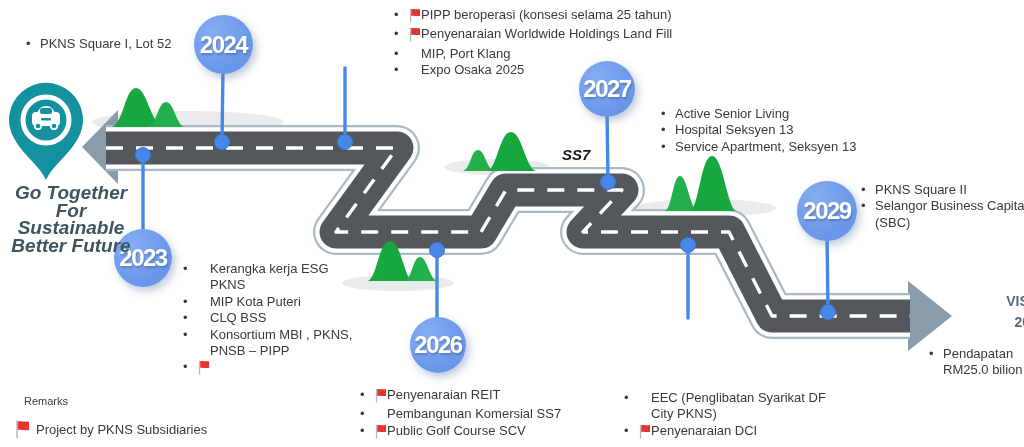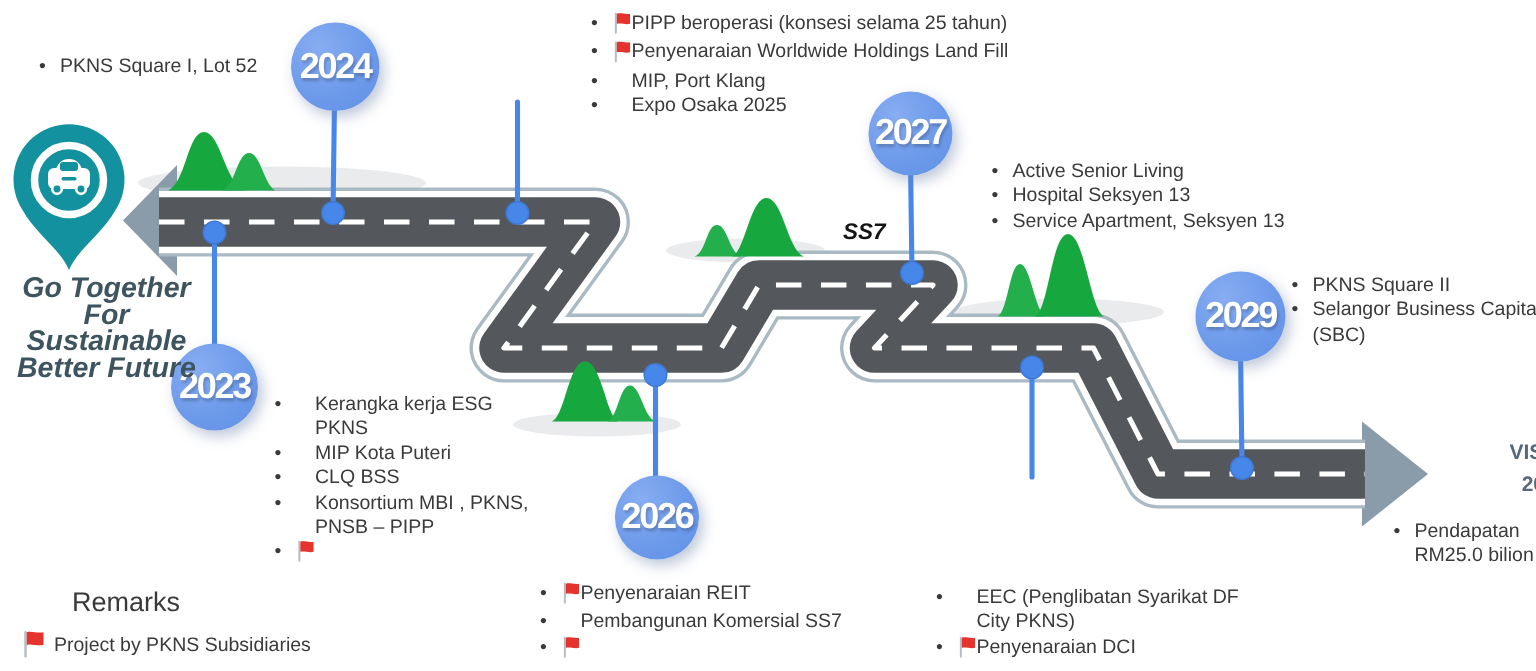--- a/index.html
+++ b/index.html
@@ -26,21 +26,21 @@
   ul.legend .flag{flex:0 0 22px;top:0;}
   ul.legend .flag svg{width:16px;height:19px;}
   ul.legend li{line-height:19px;}
 
   .plain-label{position:absolute;z-index:4;}
   #ss7-label{left:562px;top:146px;font-size:15px;font-weight:bold;font-style:italic;color:#141414;}
   #vision-block{left:990px;top:291px;width:80px;text-align:center;color:#56697A;
                 font-weight:bold;font-size:14px;line-height:21px;}
   #slogan{left:0;top:184px;width:142px;text-align:center;font-weight:bold;font-style:italic;
           font-size:19px;line-height:17.5px;color:#3E545F;}
-  #remarks-title{left:48px;top:393px;font-size:18px;line-height:16px;}
+  #remarks-title{left:24px;top:393px;font-size:11px;line-height:16px;}
 </style>
 </head>
 <body>
 
 <div id="stage">
 
   <svg id="road-svg" width="1024" height="447" viewBox="0 0 1024 447">
 
     <g fill="#EAEBED">
       <ellipse cx="188" cy="122" rx="96" ry="11"></ellipse>
@@ -215,20 +215,21 @@
         <span class="bullet">•</span>
         <span class="flag-spacer"></span>
         <span class="txt">Pembangunan Komersial SS7</span>
       </li>
       <li>
         <span class="bullet">•</span>
         <span class="flag"><svg viewBox="0 0 13 16" width="13" height="15">
             <rect x="1.6" y="0.5" width="1.4" height="15" rx="0.7" fill="#B6BCC2"></rect>
             <path d="M3,1.2 C6,0.4 9,2 12.4,1.2 L12.4,8.4 C9,9.2 6,7.6 3,8.4 Z" fill="#E5332D"></path>
           </svg></span>
+        <span class="txt">Public Golf Course SCV</span>
       </li>
     </ul>
   <ul class="mlist" style="left:616px;top:390px;width:205px">
       <li>
         <span class="bullet">•</span>
         <span class="flag-spacer"></span>
         <span class="txt">EEC  (Penglibatan Syarikat DF City PKNS)</span>
       </li>
       <li>
         <span class="bullet">•</span>

